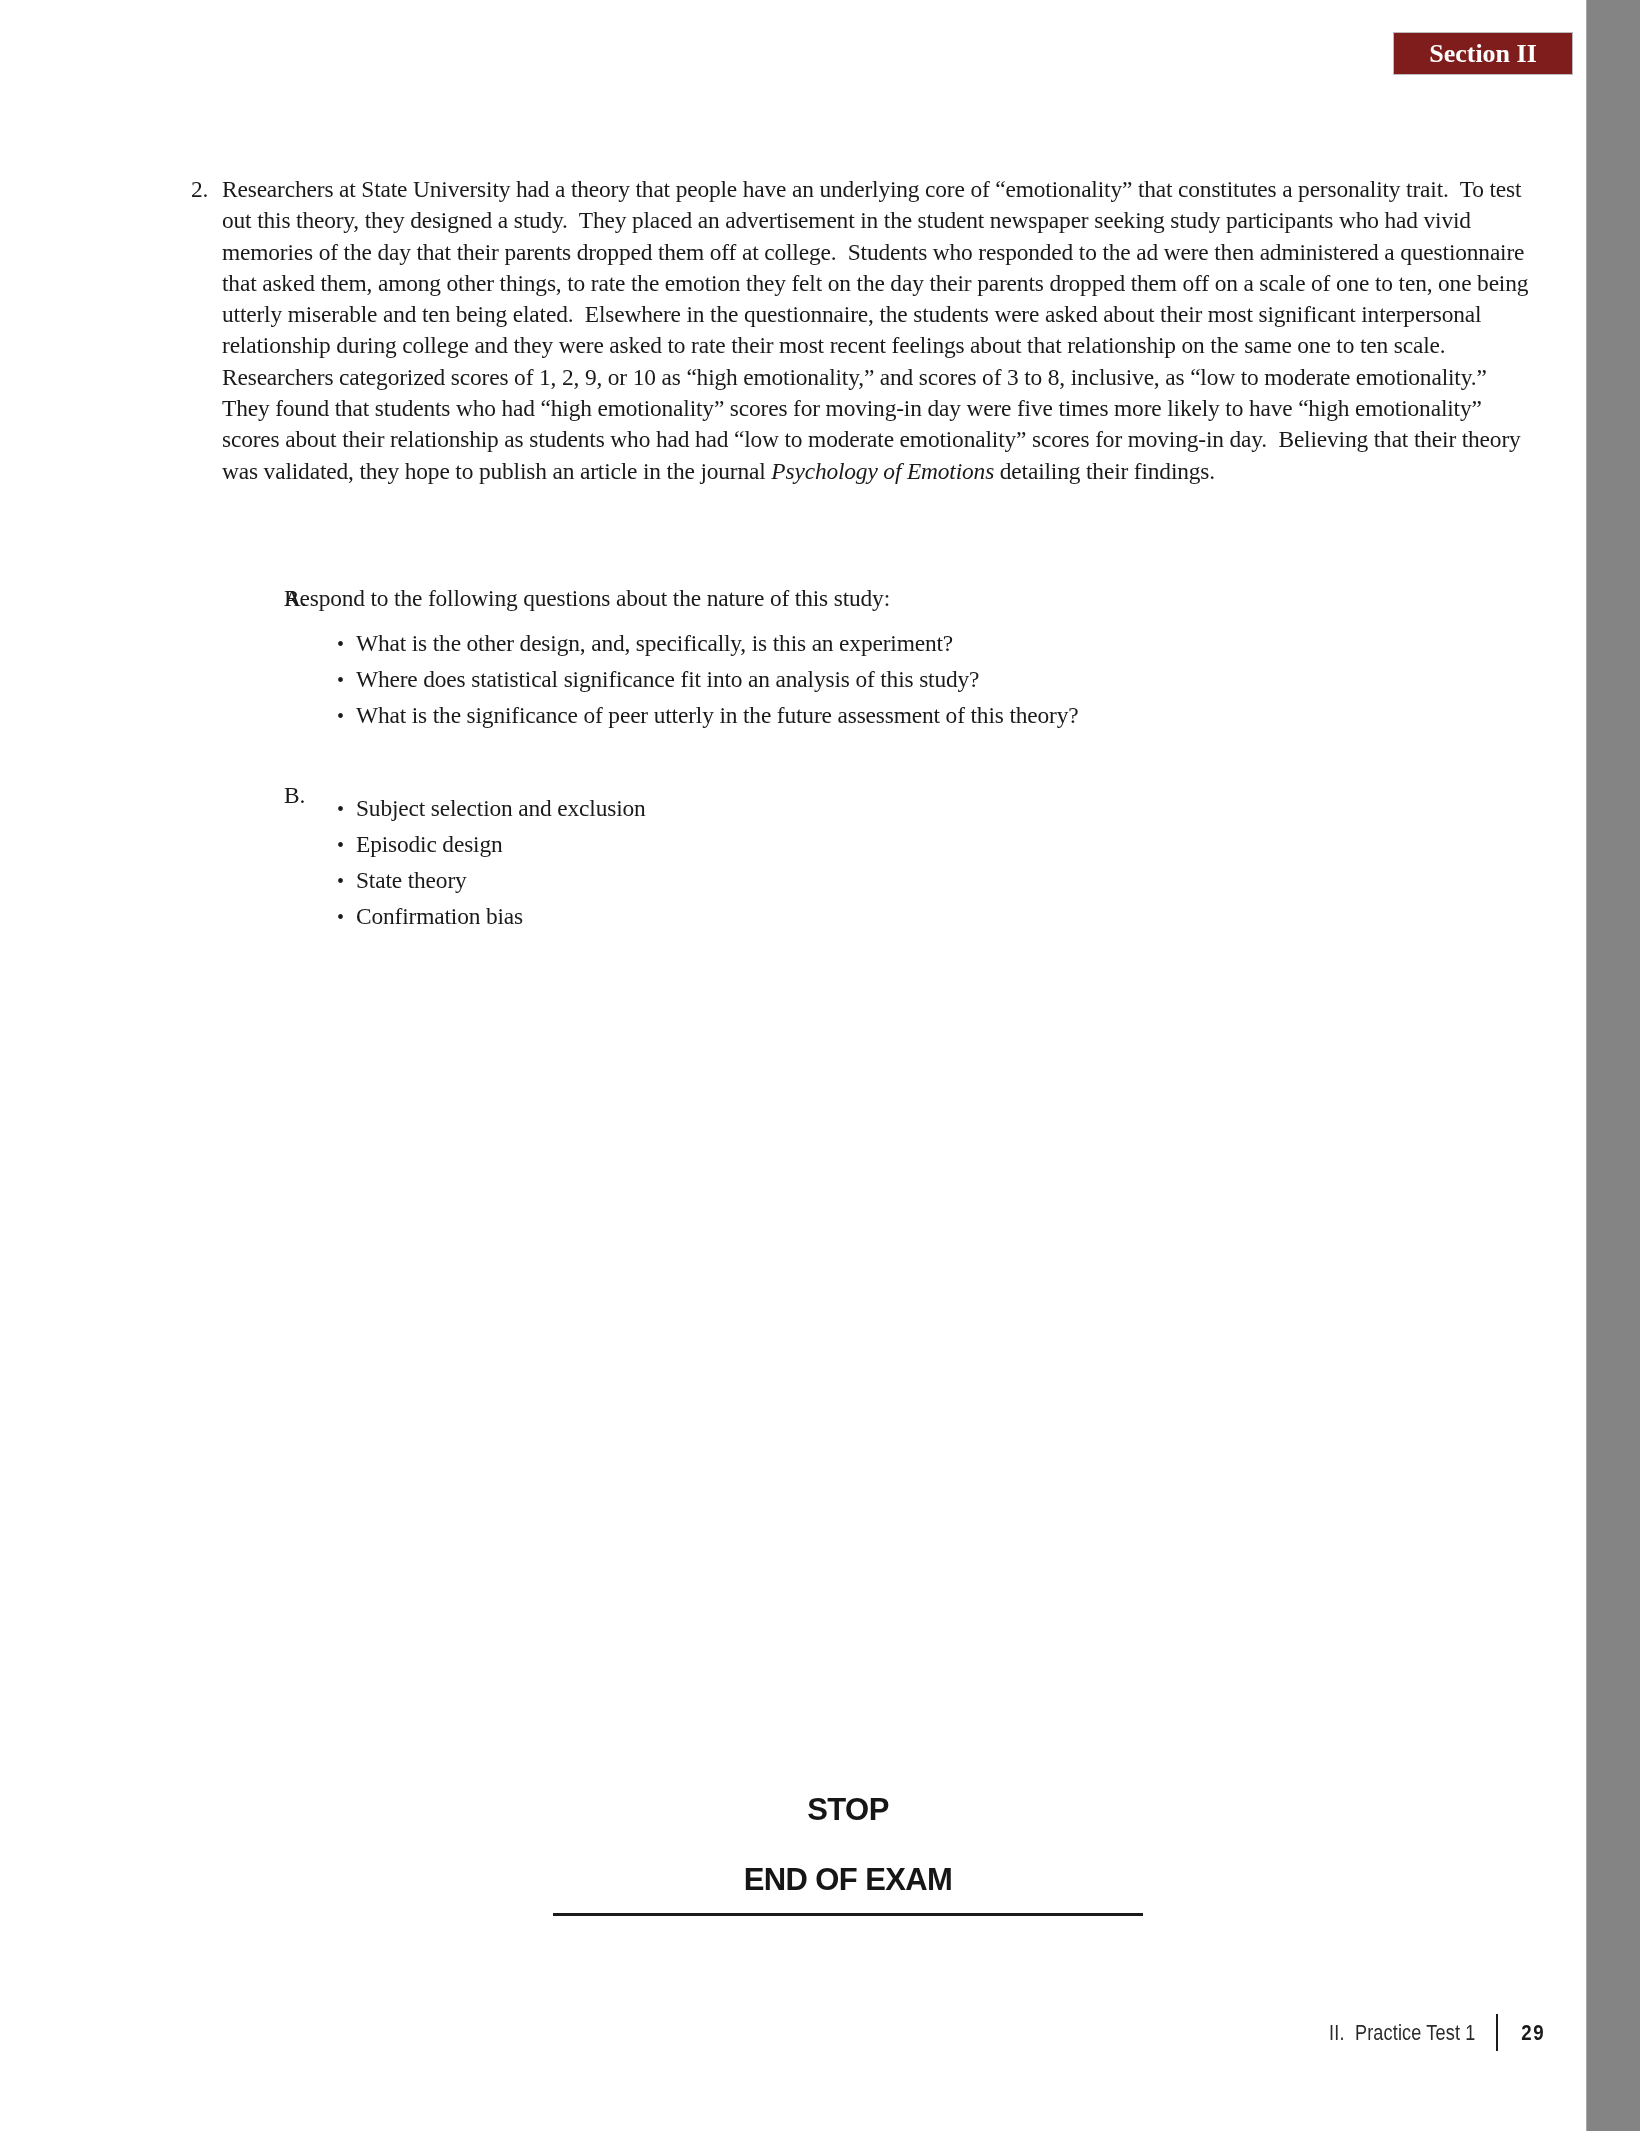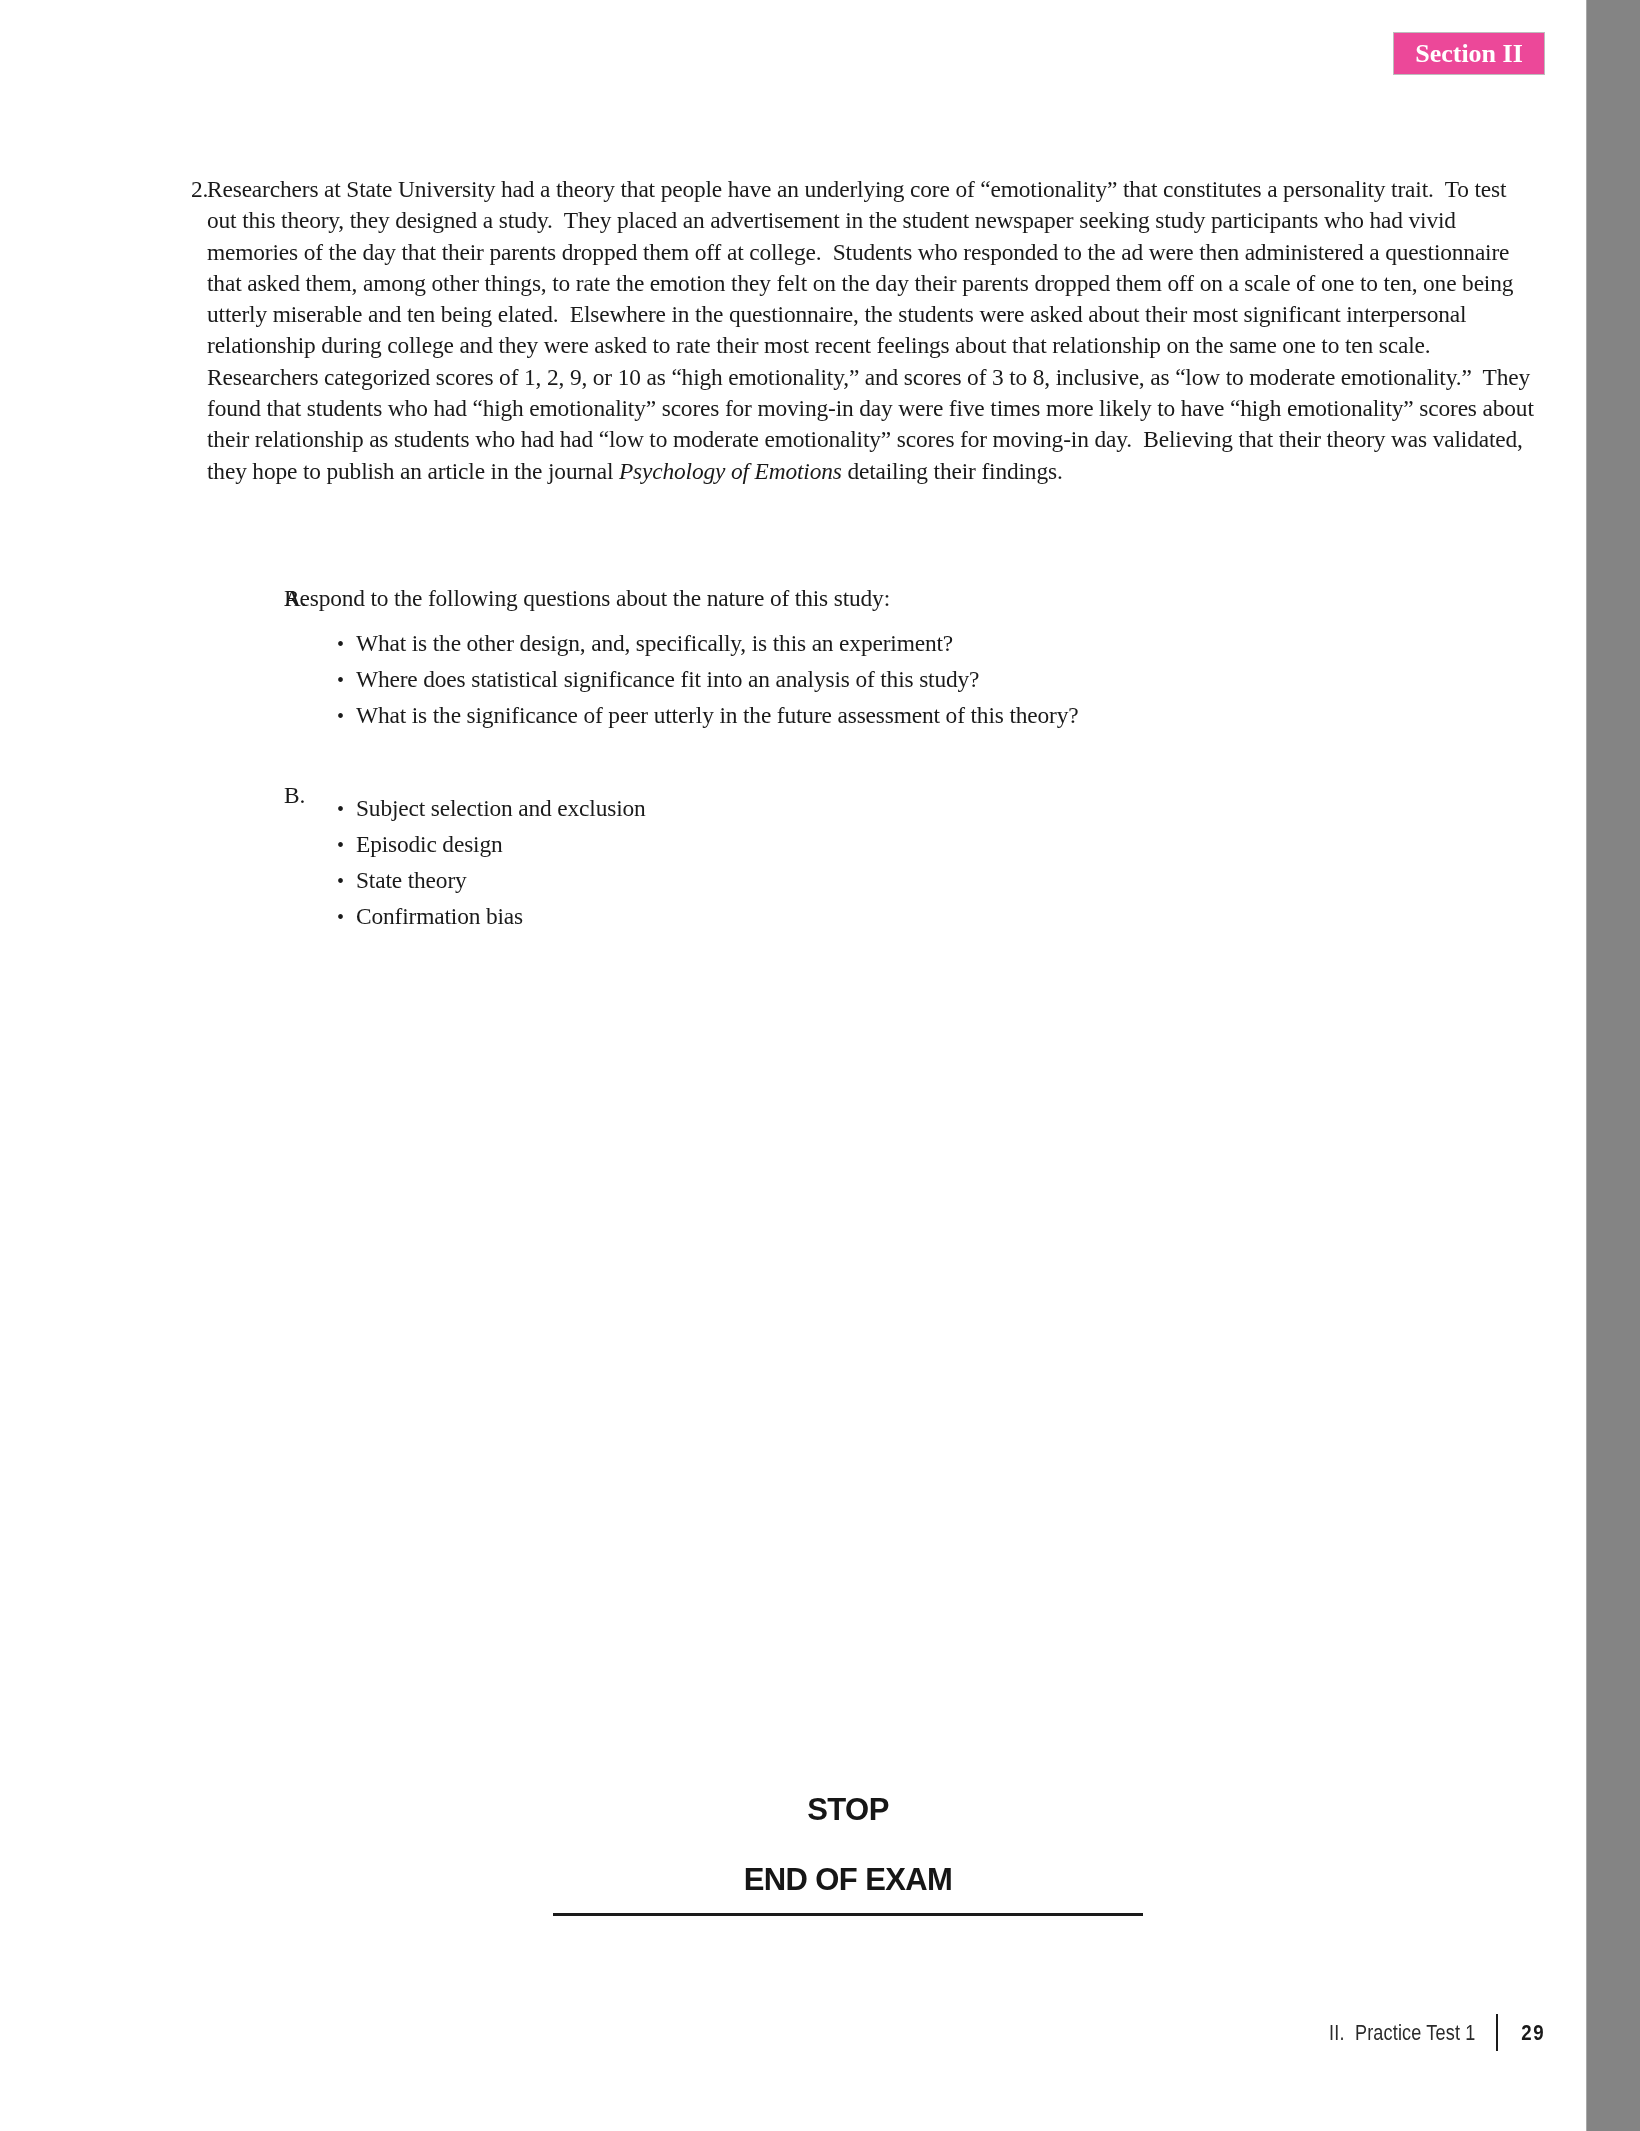--- a/index.html
+++ b/index.html
@@ -6,32 +6,32 @@
   body {
     width: 1640px; height: 2131px; position: relative; overflow: hidden;
     background: #ffffff; color: #1a1a1a;
     font-family: "Liberation Serif", "DejaVu Serif", serif;
   }
   .margin-strip {
     position: absolute; left: 1586px; top: 0; width: 54px; height: 2131px;
     background: #848484; border-left: 1px solid #a8a8a8;
   }
   .section-badge {
-    position: absolute; left: 1394px; top: 33px; width: 150px; height: 41px;
-    background: #ec4899; color: #ffffff;
+    position: absolute; left: 1394px; top: 33px; width: 178px; height: 41px;
+    background: #7f1d1d; color: #ffffff;
     font-family: "Liberation Serif", serif; font-weight: bold; font-size: 26px;
     display: flex; align-items: center; justify-content: center;
     box-shadow: 0 0 0 1px #bdbdbd;
   }
   .question {
     position: absolute; left: 191px; top: 174px; width: 1350px;
     font-size: 23.4px; line-height: 31.3px; letter-spacing: -0.15px;
   }
   .q-num { position: absolute; left: 0; top: 0; }
-  .q-text { margin-left: 16px; text-align: left; }
+  .q-text { margin-left: 31px; text-align: left; }
   .q-text i { font-style: italic; }
   .part {
     position: absolute; left: 284px; width: 1200px;
     font-size: 23.4px; letter-spacing: -0.15px;
   }
   .part-a { top: 582px; }
   .part-b { top: 779px; }
   .part-label { position: absolute; left: 0; top: 0; line-height: 32px; }
   .part-prompt { line-height: 32px; }
   .bullets { list-style: none; margin: 11px 0 0 53px; padding: 0; }

